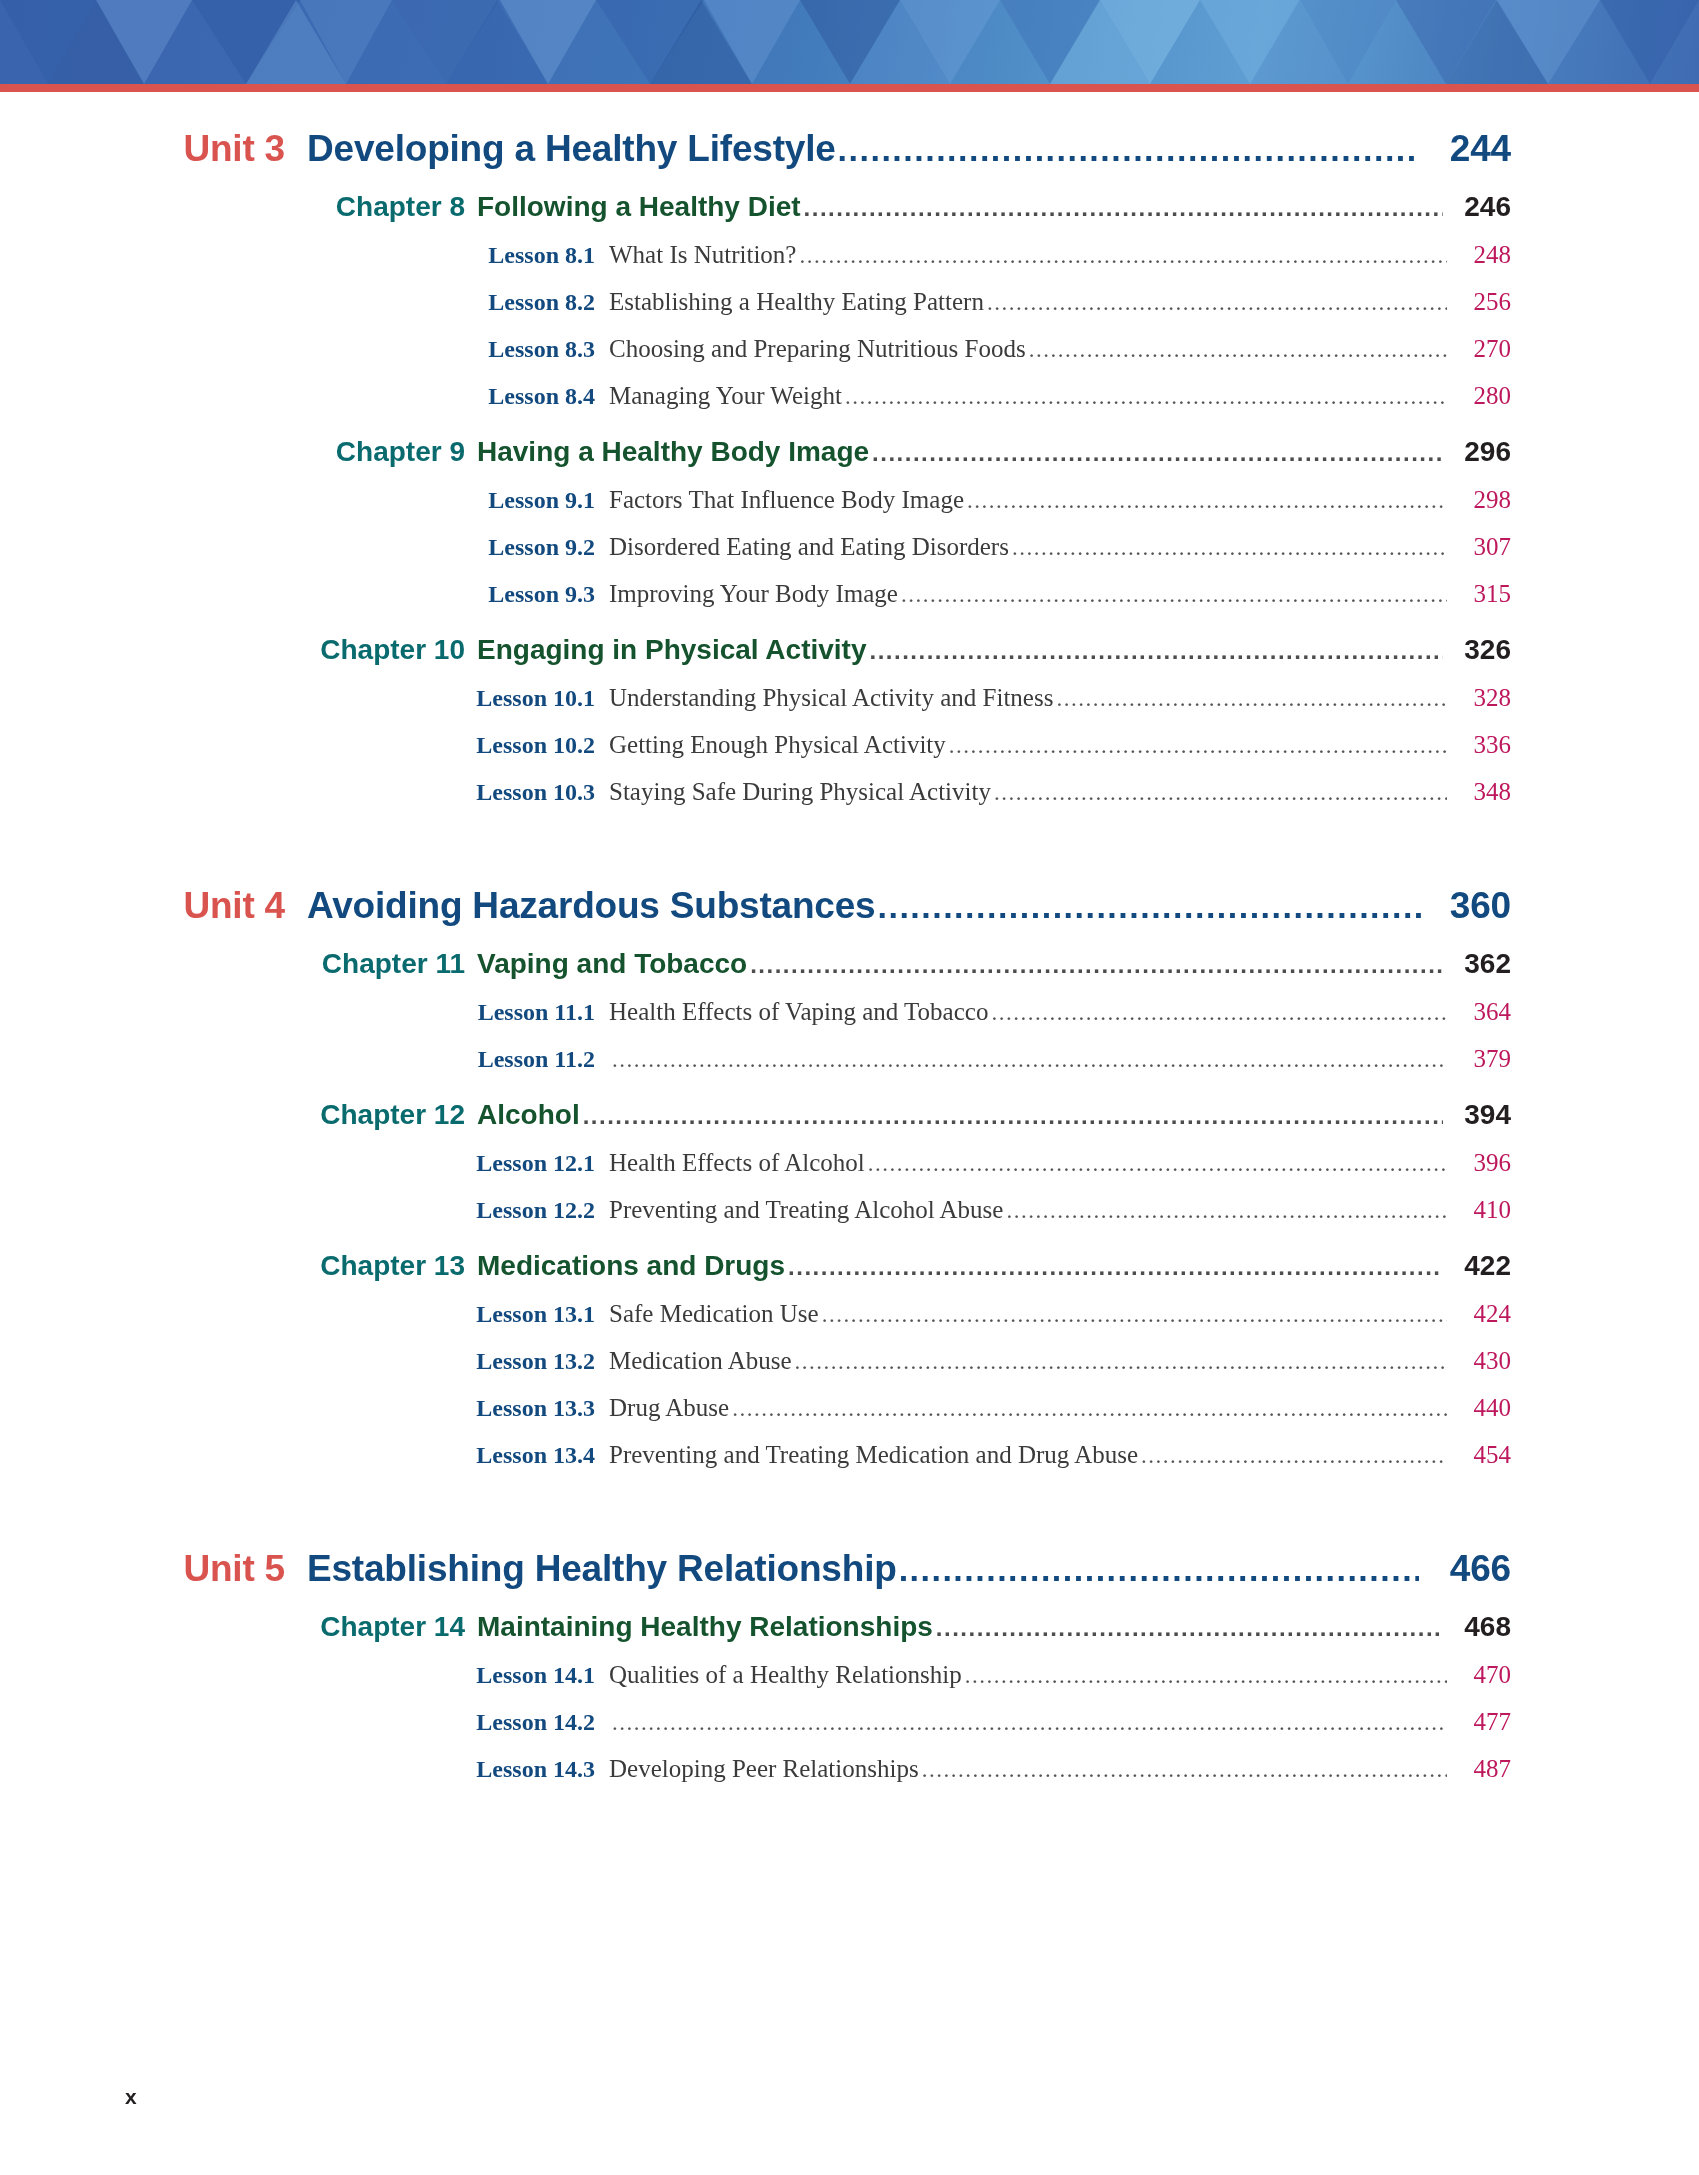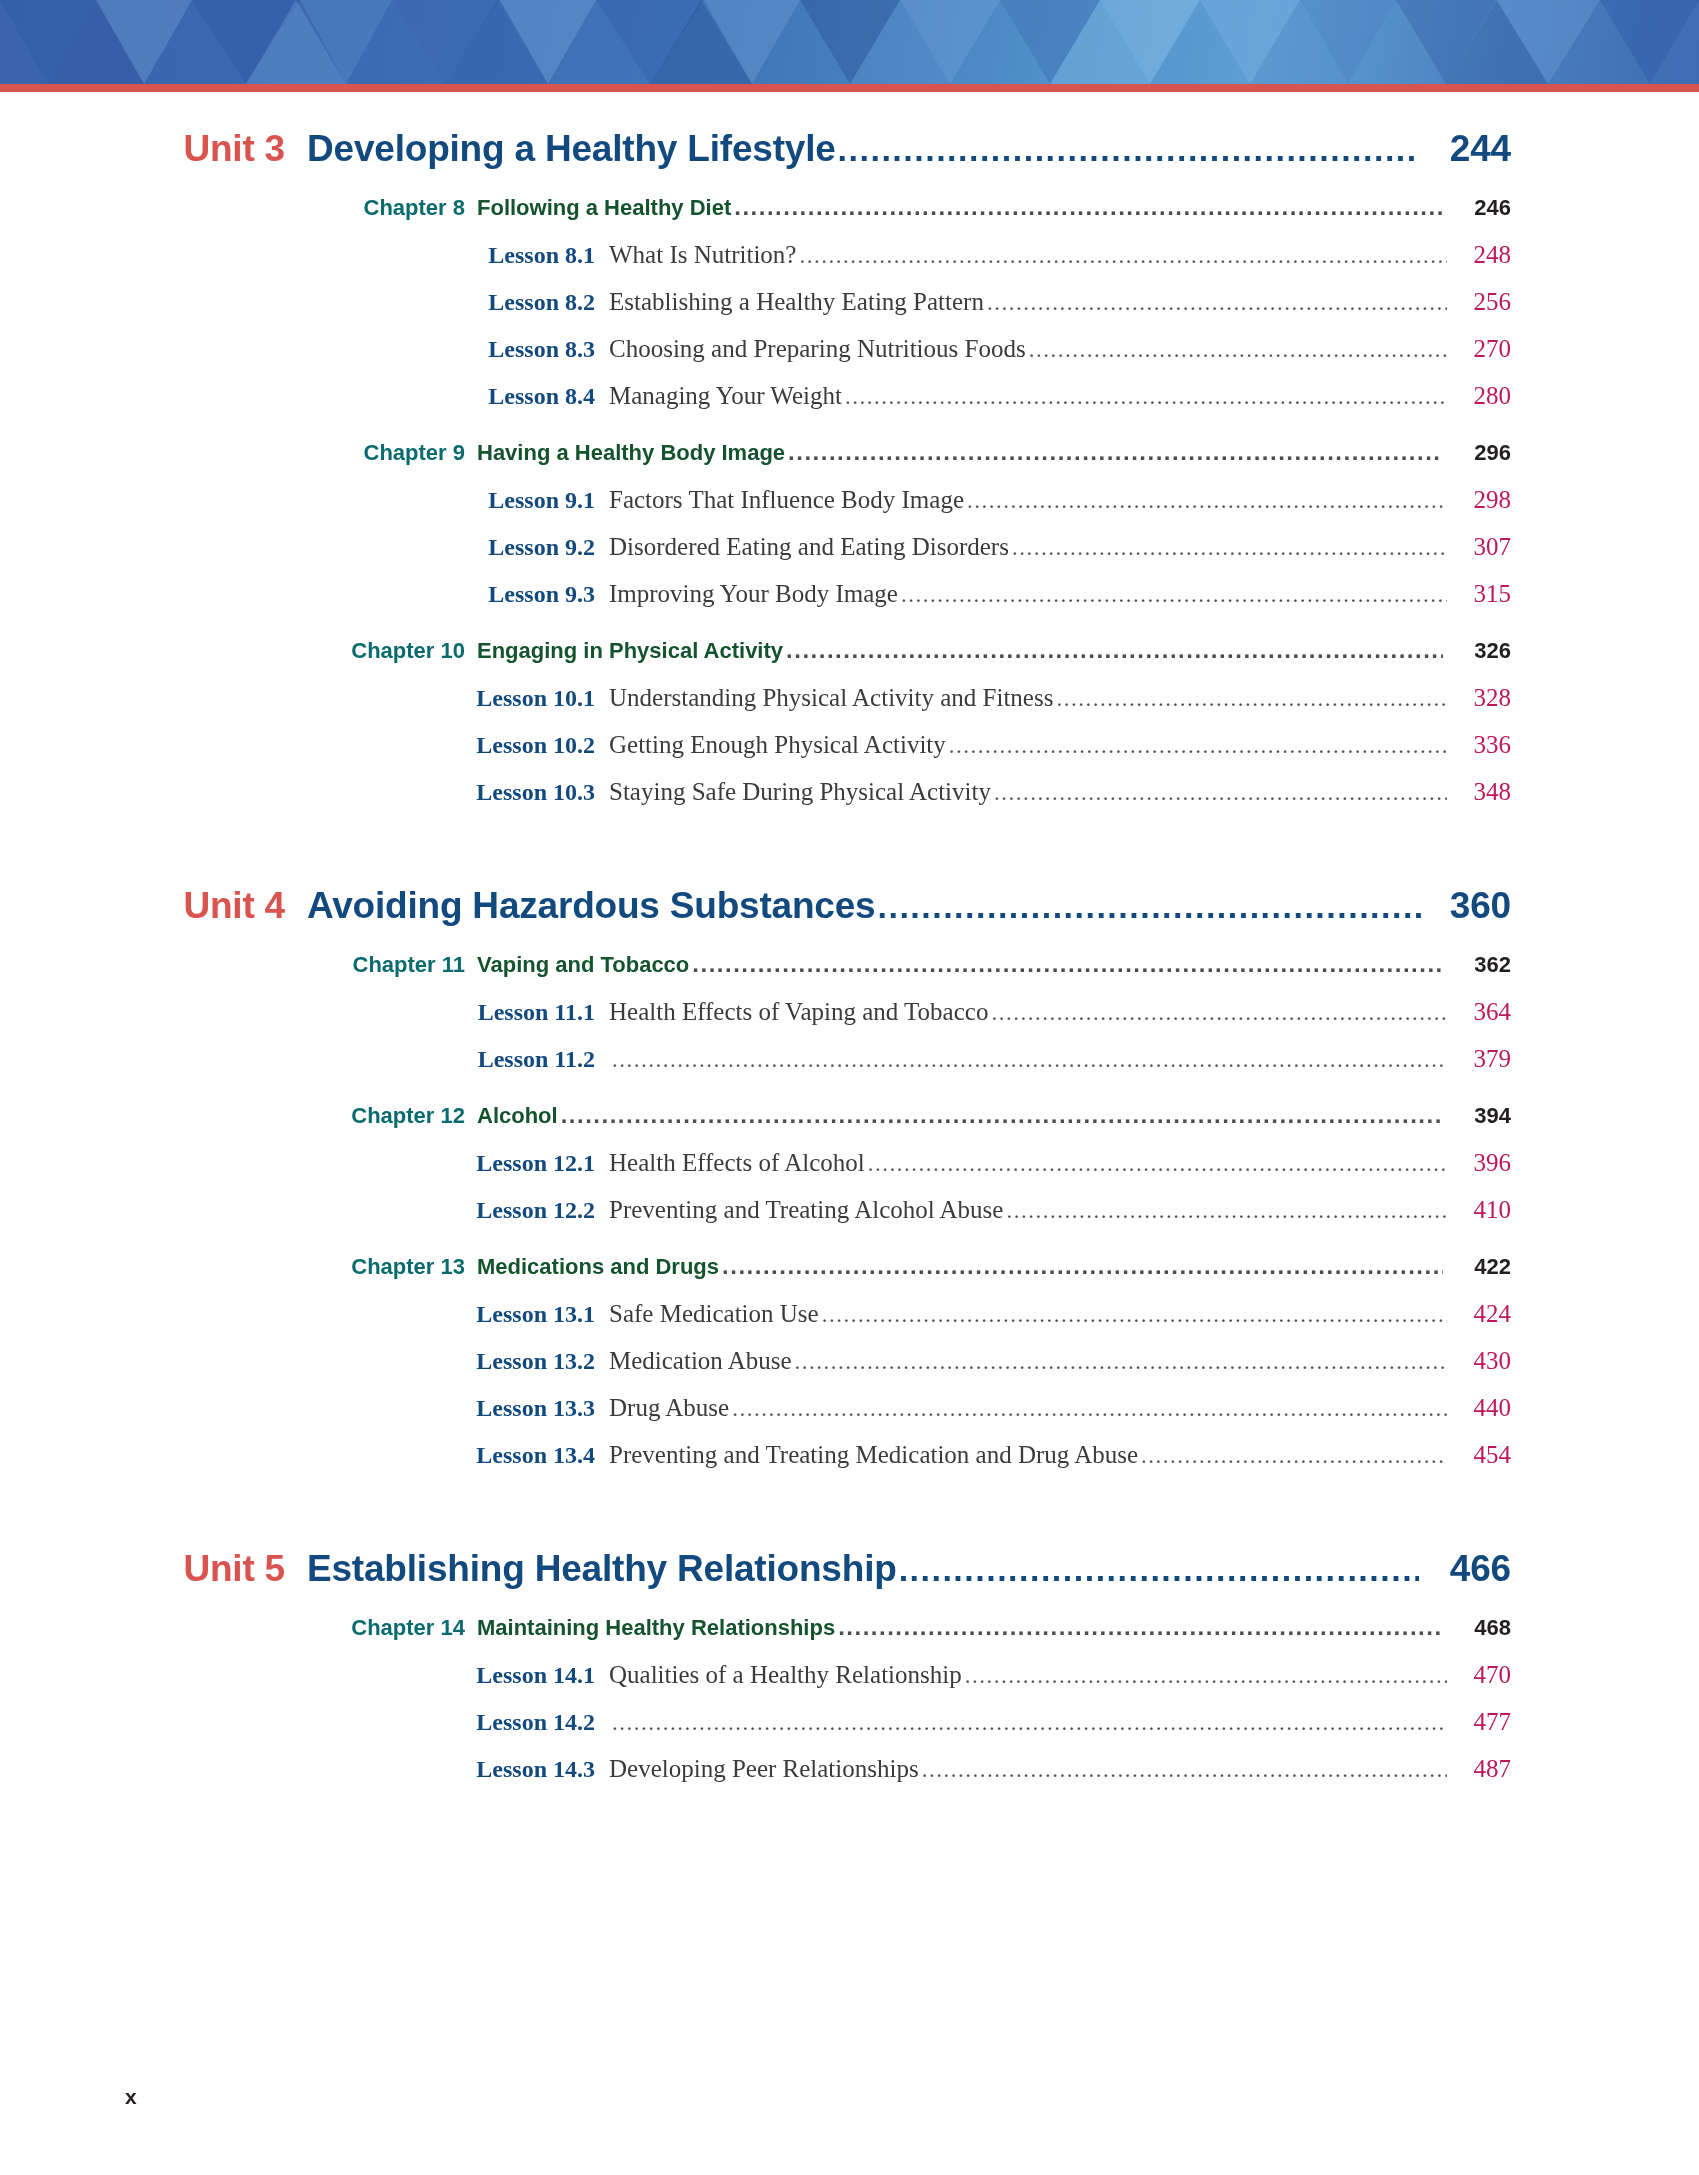--- a/index.html
+++ b/index.html
@@ -83,21 +83,21 @@
     padding-right: 22px;
   }
   .row-unit .ttl { color: #12497e; }
   .row-unit .leader { color: #12497e; font-size: 34px; padding: 0 2px; }
   .row-unit .pg { color: #12497e; min-width: 86px; padding-left: 6px;}
   .row-unit.tight .leader { padding: 0 0 0 2px; }
   .row-unit.tight .pg { padding-left: 0; }
 
   
   .row-chapter {
-    font-size: 22px;
+    font-size: 28px;
     font-weight: bold;
     line-height: 44px;
   }
   .row-chapter .lbl {
     width: 340px;
     color: #0a6b6f;
     padding-right: 12px;
   }
   .row-chapter .ttl { color: #14532d; }
   .row-chapter .leader { color: #4d4d4d; font-size: 24px; padding: 0 3px; }

